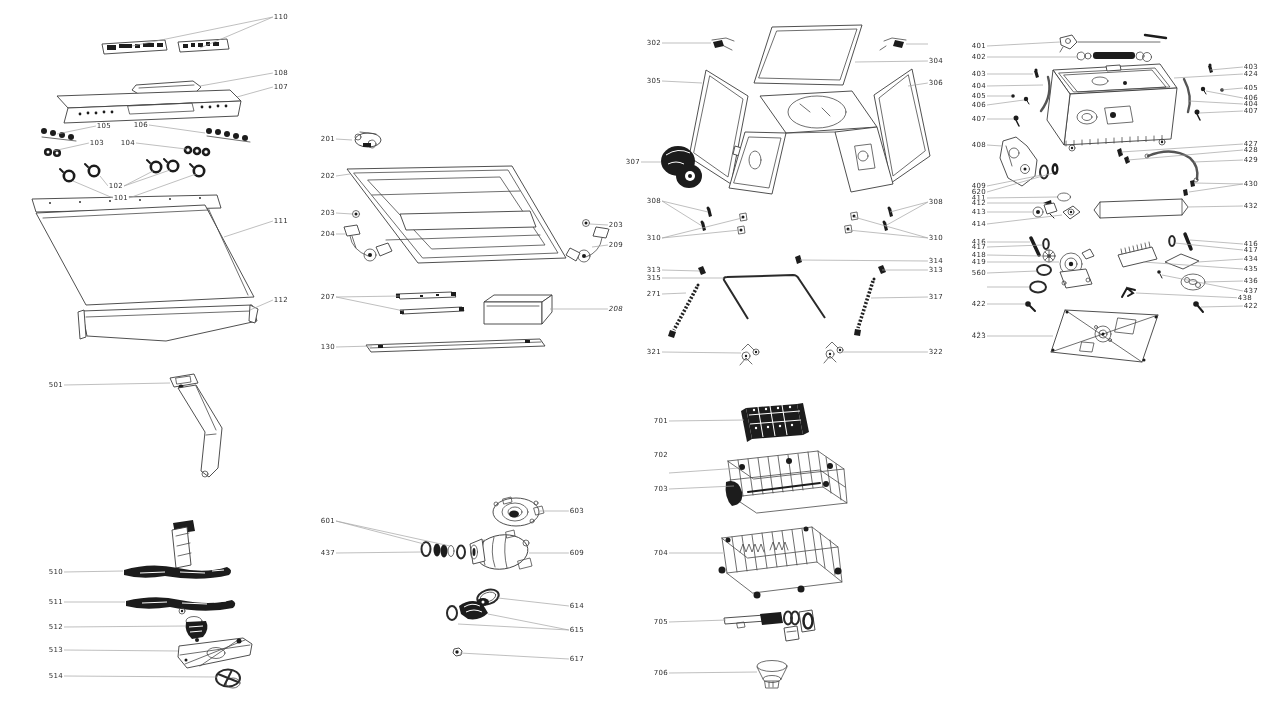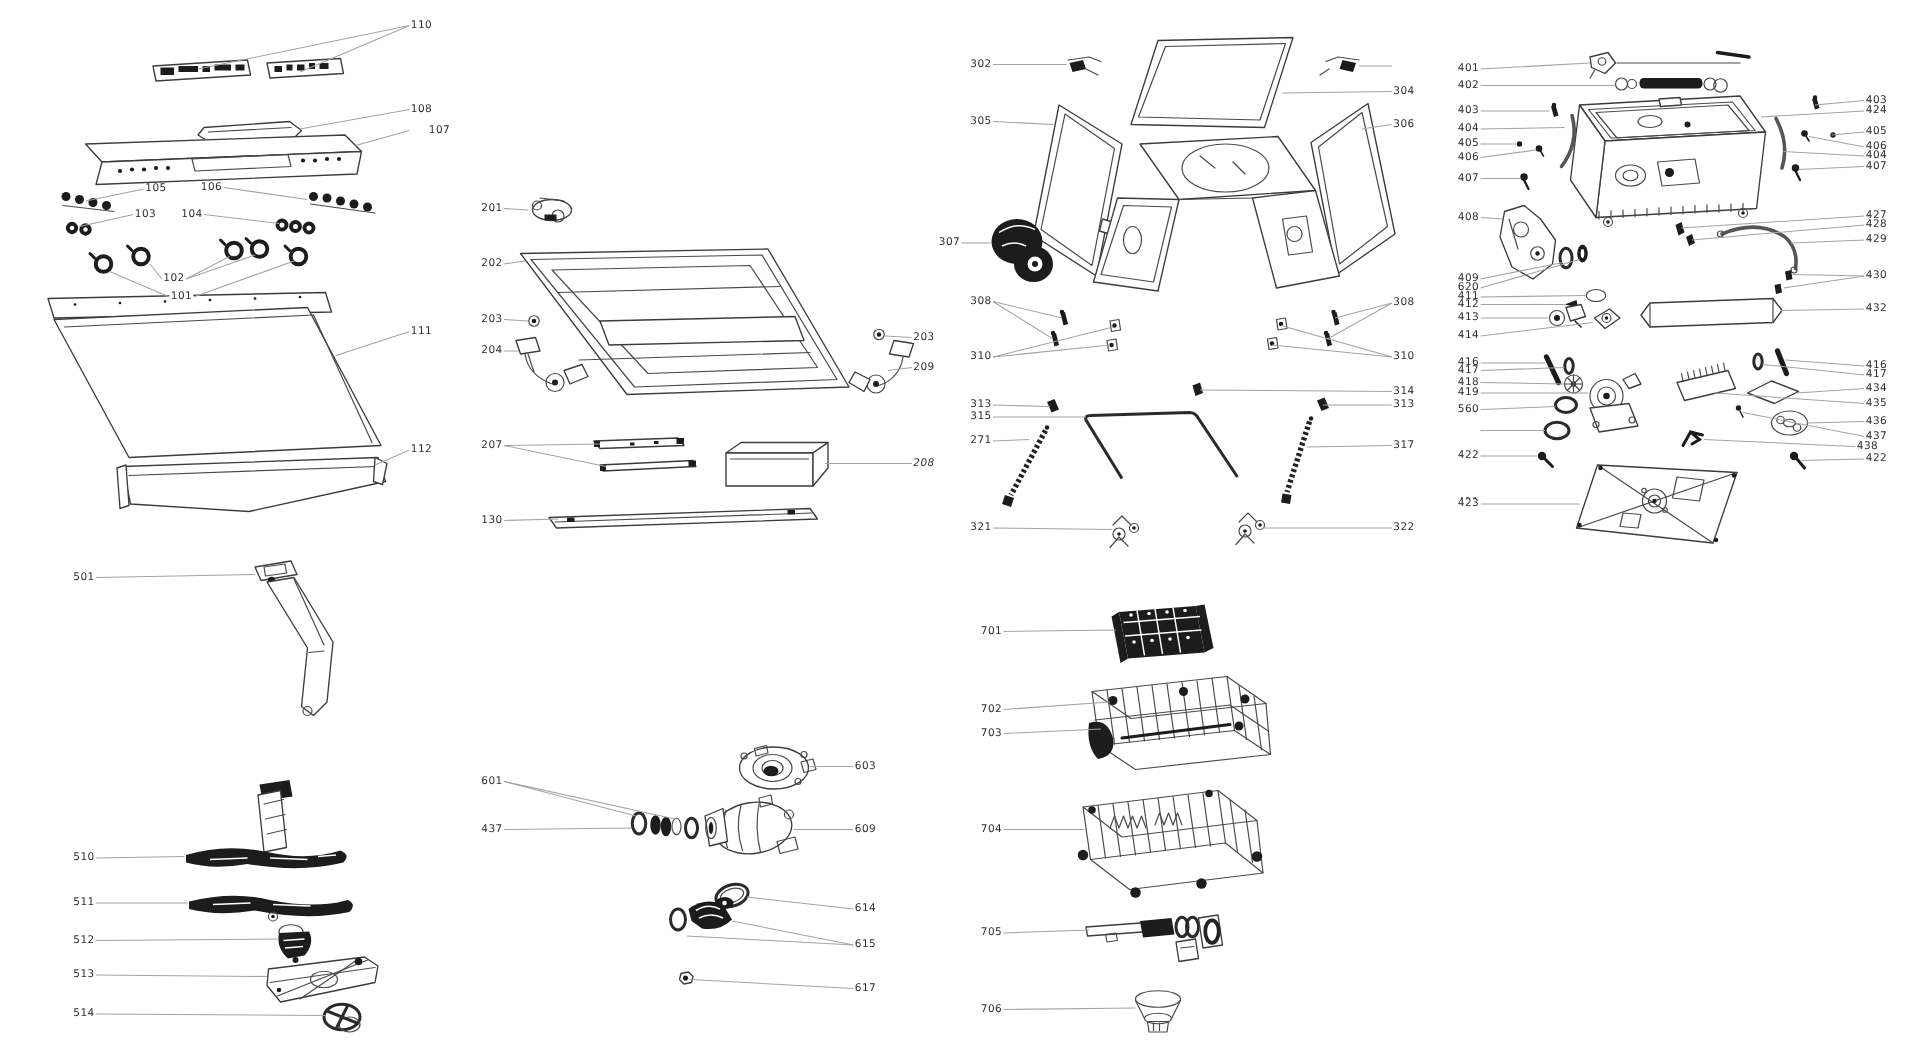--- a/index.html
+++ b/index.html
@@ -756,21 +756,21 @@
         <line x1="669" y1="489" x2="734" y2="486"></line>
         <line x1="669" y1="553" x2="723" y2="553"></line>
         <line x1="669" y1="622" x2="726" y2="620"></line>
         <line x1="669" y1="673" x2="757" y2="672"></line>
       </g>
 </svg>
 
 <div id="callout-layer">
       <div class="callout" style="left: 281px; top: 17px;">110</div>
       <div class="callout" style="left: 281px; top: 73px;">108</div>
-      <div class="callout" style="left: 293px; top: 87px;">107</div>
+      <div class="callout" style="left: 281px; top: 87px;">107</div>
       <div class="callout" style="left: 104px; top: 126px;">105</div>
       <div class="callout" style="left: 141px; top: 125px;">106</div>
       <div class="callout" style="left: 97px; top: 143px;">103</div>
       <div class="callout" style="left: 128px; top: 143px;">104</div>
       <div class="callout" style="left: 116px; top: 186px;">102</div>
       <div class="callout" style="left: 121px; top: 198px;">101</div>
       <div class="callout" style="left: 281px; top: 221px;">111</div>
       <div class="callout" style="left: 281px; top: 300px;">112</div>
       <div class="callout" style="left: 328px; top: 139px;">201</div>
       <div class="callout" style="left: 328px; top: 176px;">202</div>
@@ -847,19 +847,19 @@
       <div class="callout" style="left: 56px; top: 650px;">513</div>
       <div class="callout" style="left: 56px; top: 676px;">514</div>
       <div class="callout" style="left: 328px; top: 521px;">601</div>
       <div class="callout" style="left: 328px; top: 553px;">437</div>
       <div class="callout" style="left: 577px; top: 511px;">603</div>
       <div class="callout" style="left: 577px; top: 553px;">609</div>
       <div class="callout" style="left: 577px; top: 606px;">614</div>
       <div class="callout" style="left: 577px; top: 630px;">615</div>
       <div class="callout" style="left: 577px; top: 659px;">617</div>
       <div class="callout" style="left: 661px; top: 421px;">701</div>
-      <div class="callout" style="left: 661px; top: 473px;">702</div>
+      <div class="callout" style="left: 661px; top: 455px;">702</div>
       <div class="callout" style="left: 661px; top: 489px;">703</div>
       <div class="callout" style="left: 661px; top: 553px;">704</div>
       <div class="callout" style="left: 661px; top: 622px;">705</div>
       <div class="callout" style="left: 661px; top: 673px;">706</div>
     </div>
 </div>
 
 </body></html>

